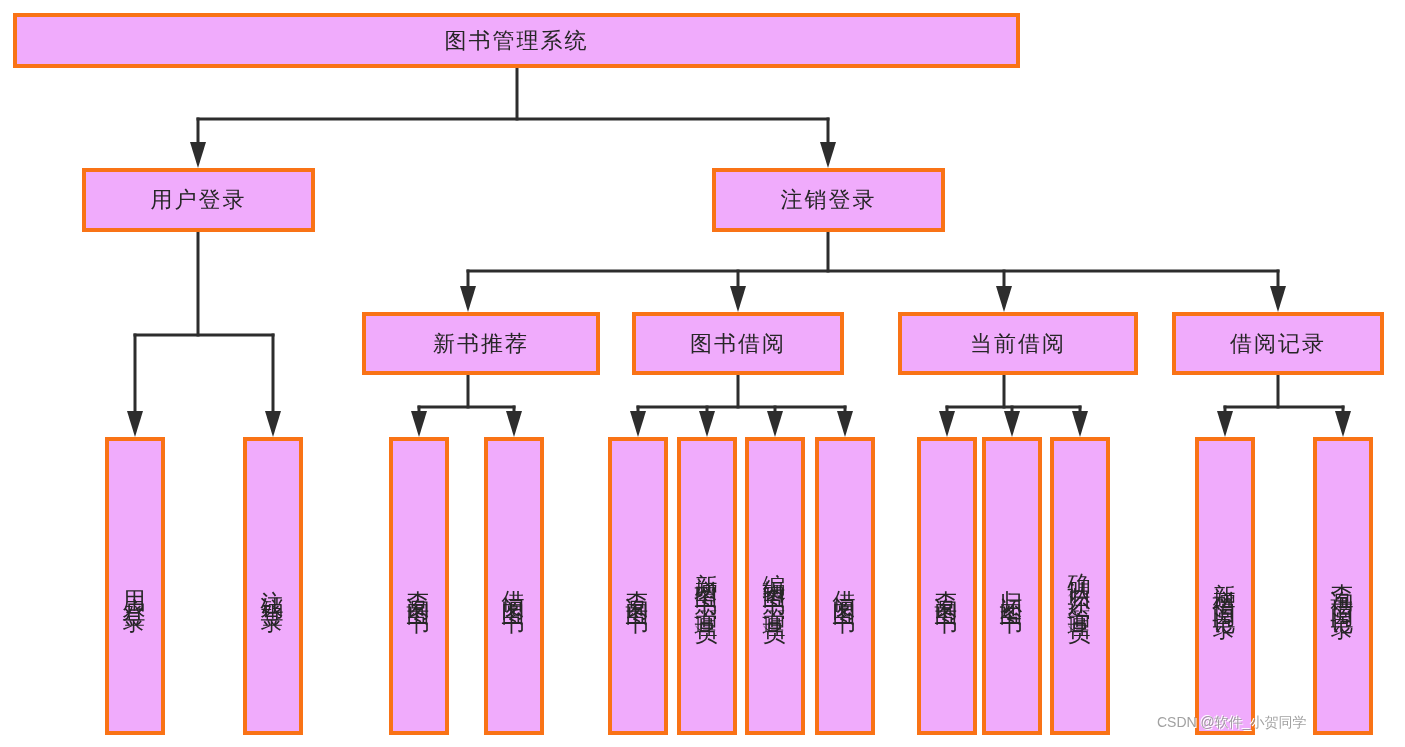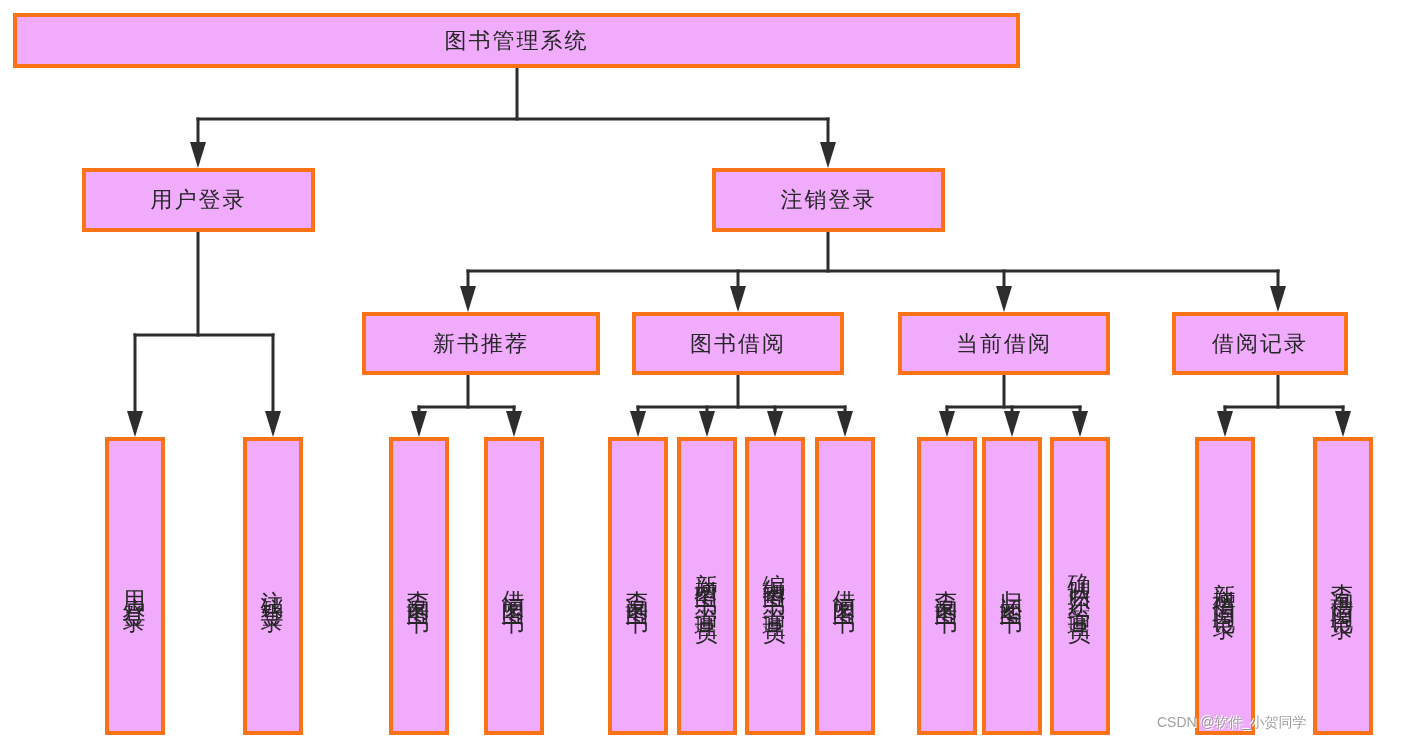--- a/index.html
+++ b/index.html
@@ -117,22 +117,22 @@
     </g>
   </svg>
 
   <div class="box hbox" style="left:13px; top:13px; width:1007px; height:55px;">图书管理系统</div>
 
   <div class="box hbox" style="left:82px; top:168px; width:233px; height:64px;">用户登录</div>
   <div class="box hbox" style="left:712px; top:168px; width:233px; height:64px;">注销登录</div>
 
   <div class="box hbox" style="left:362px; top:312px; width:238px; height:63px;">新书推荐</div>
   <div class="box hbox" style="left:632px; top:312px; width:212px; height:63px;font-family:Liberation Serif, serif;">图书借阅</div>
-  <div class="box hbox" style="left:898px; top:312px; width:212px; height:63px;text-align:right;">当前借阅</div>
-  <div class="box hbox" style="left:1172px; top:312px; width:176px; height:63px;">借阅记录</div>
+  <div class="box hbox" style="left:898px; top:312px; width:240px; height:63px;text-align:right;">当前借阅</div>
+  <div class="box hbox" style="left:1172px; top:312px; width:212px; height:63px;">借阅记录</div>
 
   <div class="box vbox" style="left:105px; top:437px; width:60px; height:298px;">
     <span>用户登录</span>
   </div>
   <div class="box vbox" style="left:243px; top:437px; width:60px; height:298px;">
     <span>注销登录</span>
   </div>
 
   <div class="box vbox" style="left:389px; top:437px; width:60px; height:298px;">
     <span>查询图书</span>

